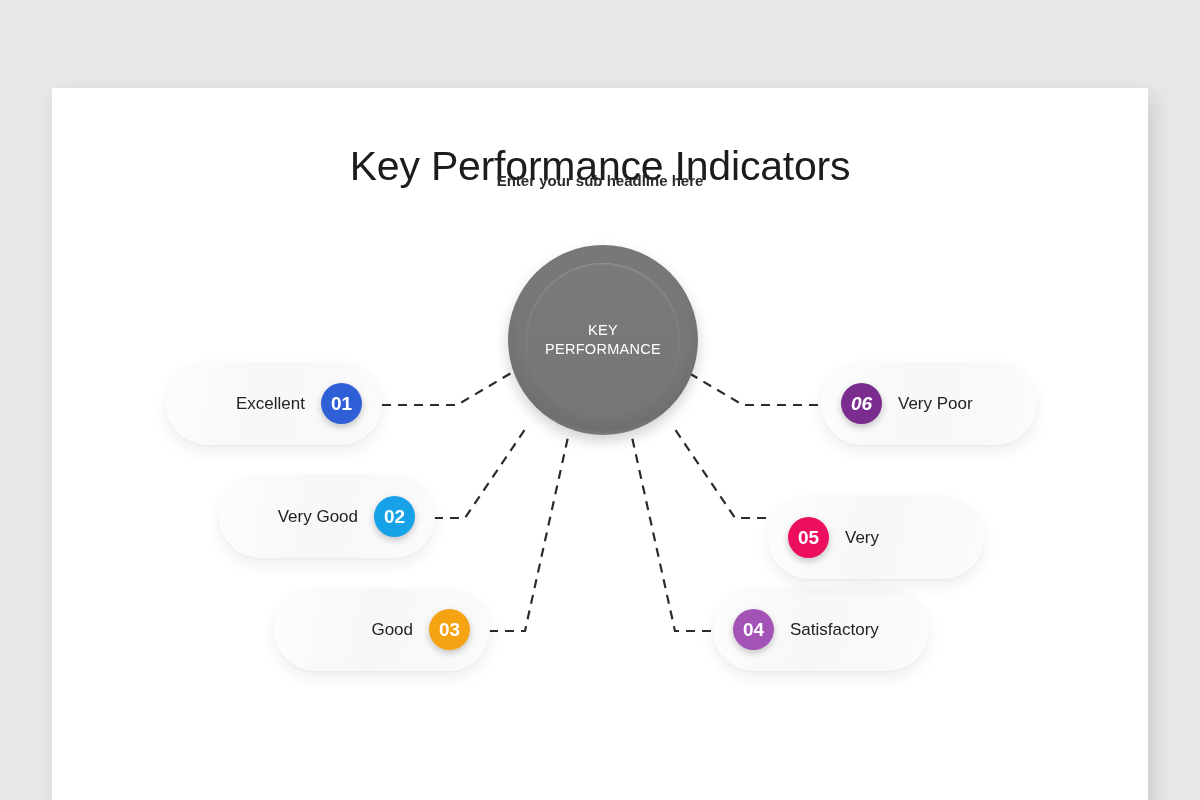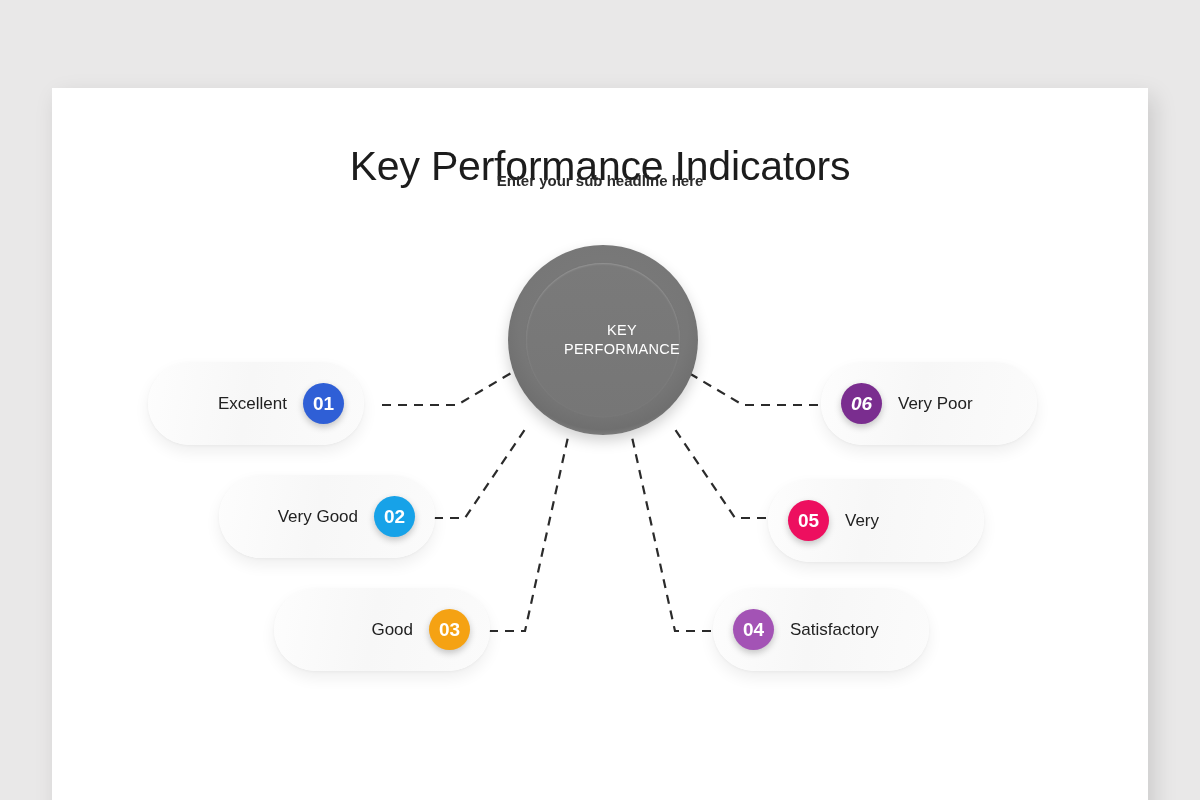--- a/index.html
+++ b/index.html
@@ -83,21 +83,21 @@
   }
   #hub-inner {
     width: 154px;
     height: 154px;
     border-radius: 50%;
     background: linear-gradient(180deg, #7a7a7a 0%, #767676 100%);
     box-shadow: inset 0 1px 2px rgba(255,255,255,0.22),
                 0 0 0 1px rgba(120,120,120,0.5);
     display: flex;
     align-items: center;
-    justify-content: flex-end;
+    justify-content: center;
   }
   #hub-label {
     color: #ffffff;
     font-size: 14.5px;
     line-height: 19px;
     text-align: center;
     font-weight: 400;
     letter-spacing: 0.3px;
     white-space: pre-line;
   }
@@ -161,41 +161,41 @@
       </g>
     </svg>
 
     <div id="hub">
       <div id="hub-inner">
         <div id="hub-label" style="color: rgb(255, 255, 255);">KEY
 PERFORMANCE</div>
       </div>
     </div>
 
-    <div class="pill left" style="left:96px; top:274px;">
+    <div class="pill left" style="left:114px; top:274px;">
       <span class="pill-label">Excellent</span>
       <span class="badge" style="background: rgb(47, 95, 214);">01</span>
     </div>
 
     <div class="pill left" style="left:167px; top:387px;">
       <span class="pill-label">Very Good</span>
       <span class="badge" style="background: rgb(23, 162, 232); text-align: right;">02</span>
     </div>
 
     <div class="pill left" style="left:222px; top:500px;">
       <span class="pill-label">Good</span>
       <span class="badge" style="background: rgb(245, 162, 19);">03</span>
     </div>
 
     <div class="pill right" style="left:661px; top:500px;">
       <span class="badge" style="background: rgb(163, 83, 181);">04</span>
       <span class="pill-label">Satisfactory</span>
     </div>
 
-    <div class="pill right" style="left:716px; top:391px;">
+    <div class="pill right" style="left:716px; top:408px;">
       <span class="badge" style="background: rgb(237, 15, 95);">05</span>
       <span class="pill-label">Very</span>
     </div>
 
     <div class="pill right" style="left:769px; top:274px;">
       <span class="badge" style="background: rgb(122, 45, 143); font-style: italic;">06</span>
       <span class="pill-label">Very Poor</span>
     </div>
 
   </div>

